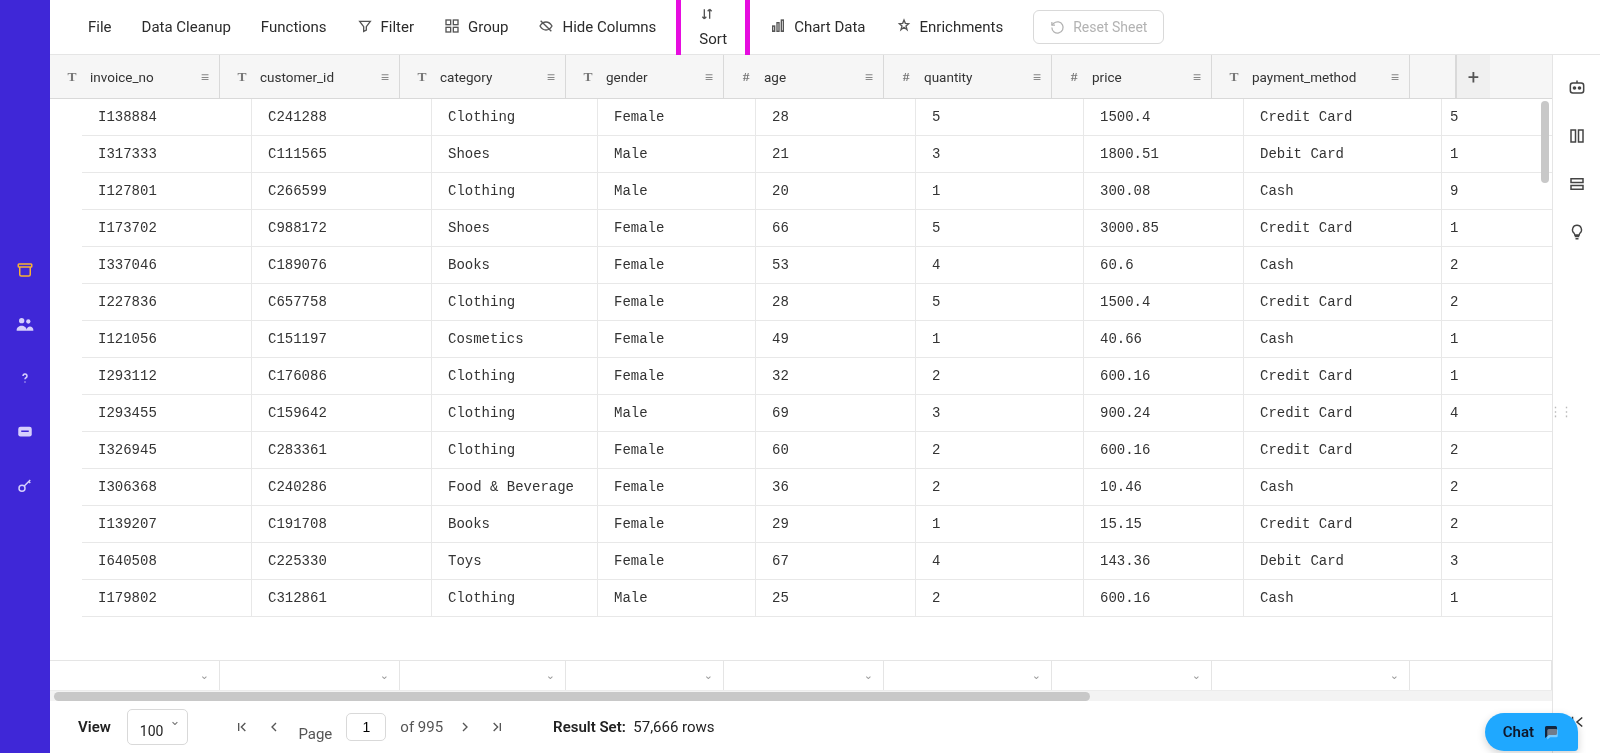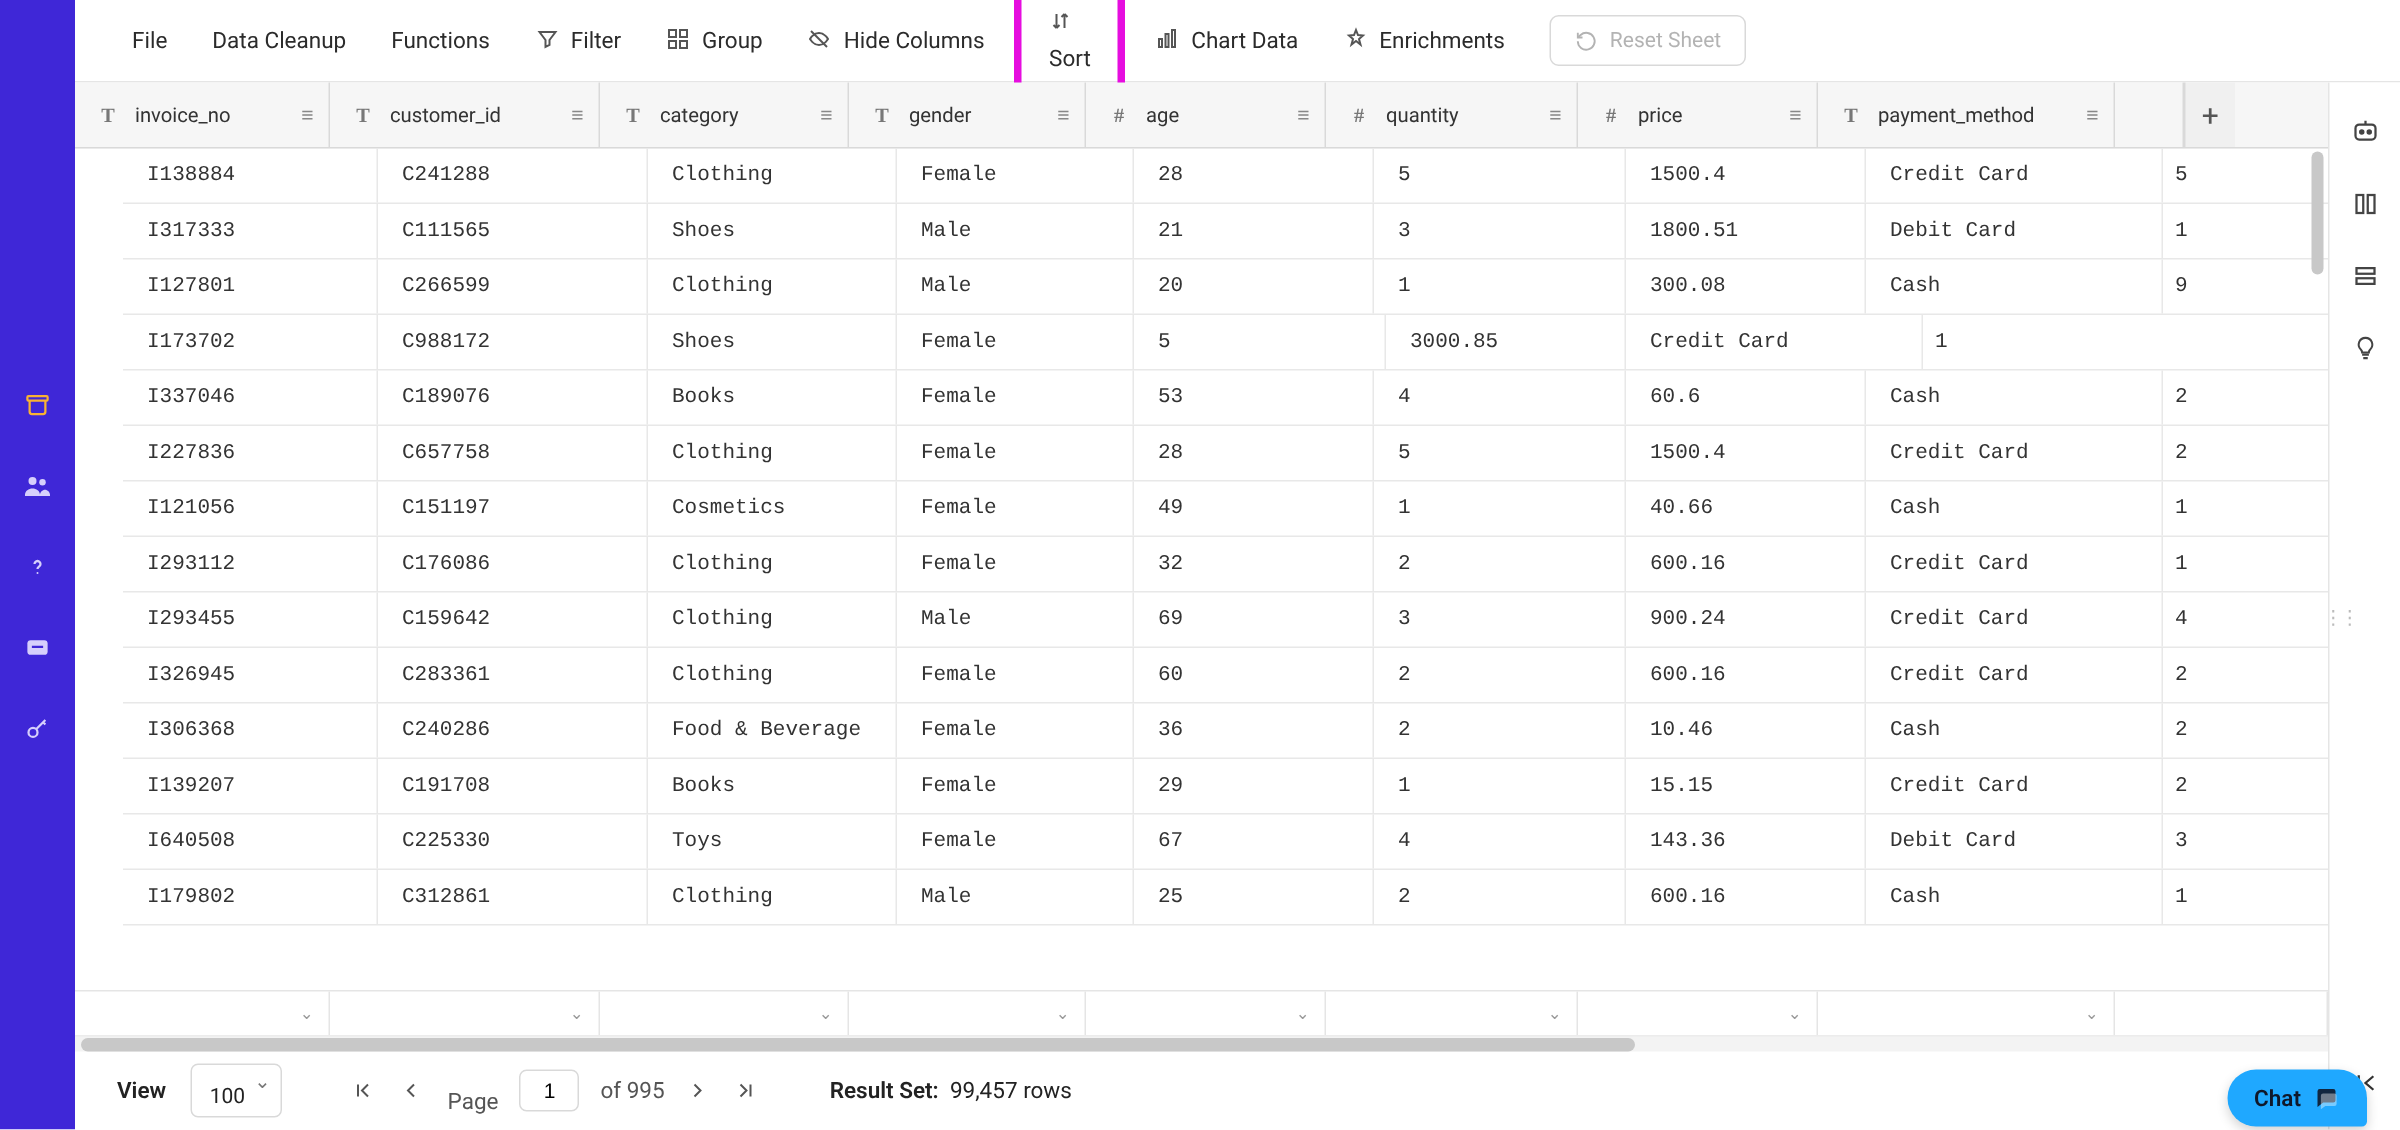--- a/index.html
+++ b/index.html
@@ -276,20 +276,21 @@
             <div class="grid-cell w5">1</div>
             <div class="grid-cell w6">300.08</div>
             <div class="grid-cell w7">Cash</div>
             <div class="grid-cell w8">9</div>
           </div>
           <div class="grid-row">
             <div class="grid-cell w0">I173702</div>
             <div class="grid-cell w1">C988172</div>
             <div class="grid-cell w2">Shoes</div>
             <div class="grid-cell w3">Female</div>
+            <div class="grid-cell w4">66</div>
             <div class="grid-cell w5">5</div>
             <div class="grid-cell w6">3000.85</div>
             <div class="grid-cell w7">Credit Card</div>
             <div class="grid-cell w8">1</div>
           </div>
           <div class="grid-row">
             <div class="grid-cell w0">I337046</div>
             <div class="grid-cell w1">C189076</div>
             <div class="grid-cell w2">Books</div>
             <div class="grid-cell w3">Female</div>
@@ -457,21 +458,21 @@
                 <path d="M9 6l6 6-6 6"></path>
               </svg>
             </span>
           <span>
               <svg width="16" height="16" viewBox="0 0 24 24" fill="none" stroke="currentColor" stroke-width="2">
                 <path d="M7 6l6 6-6 6M17 6v12"></path>
               </svg>
             </span>
         </div>
         <div class="result-set">
-          <strong>Result Set:</strong>&nbsp;&nbsp;<span>99,457 rows</span>
+          <strong>Result Set:</strong>&nbsp;&nbsp;<span>57,666 rows</span>
         </div>
       </div>
     </div>
 
     <div class="right-panel">
       <div class="rp-icon">
         <svg width="20" height="20" viewBox="0 0 24 24" fill="none" stroke="currentColor" stroke-width="1.8">
             <rect x="4" y="6" width="16" height="12" rx="3"></rect>
             <circle cx="9" cy="12" r="1.3" fill="currentColor"></circle>
             <circle cx="15" cy="12" r="1.3" fill="currentColor"></circle>

